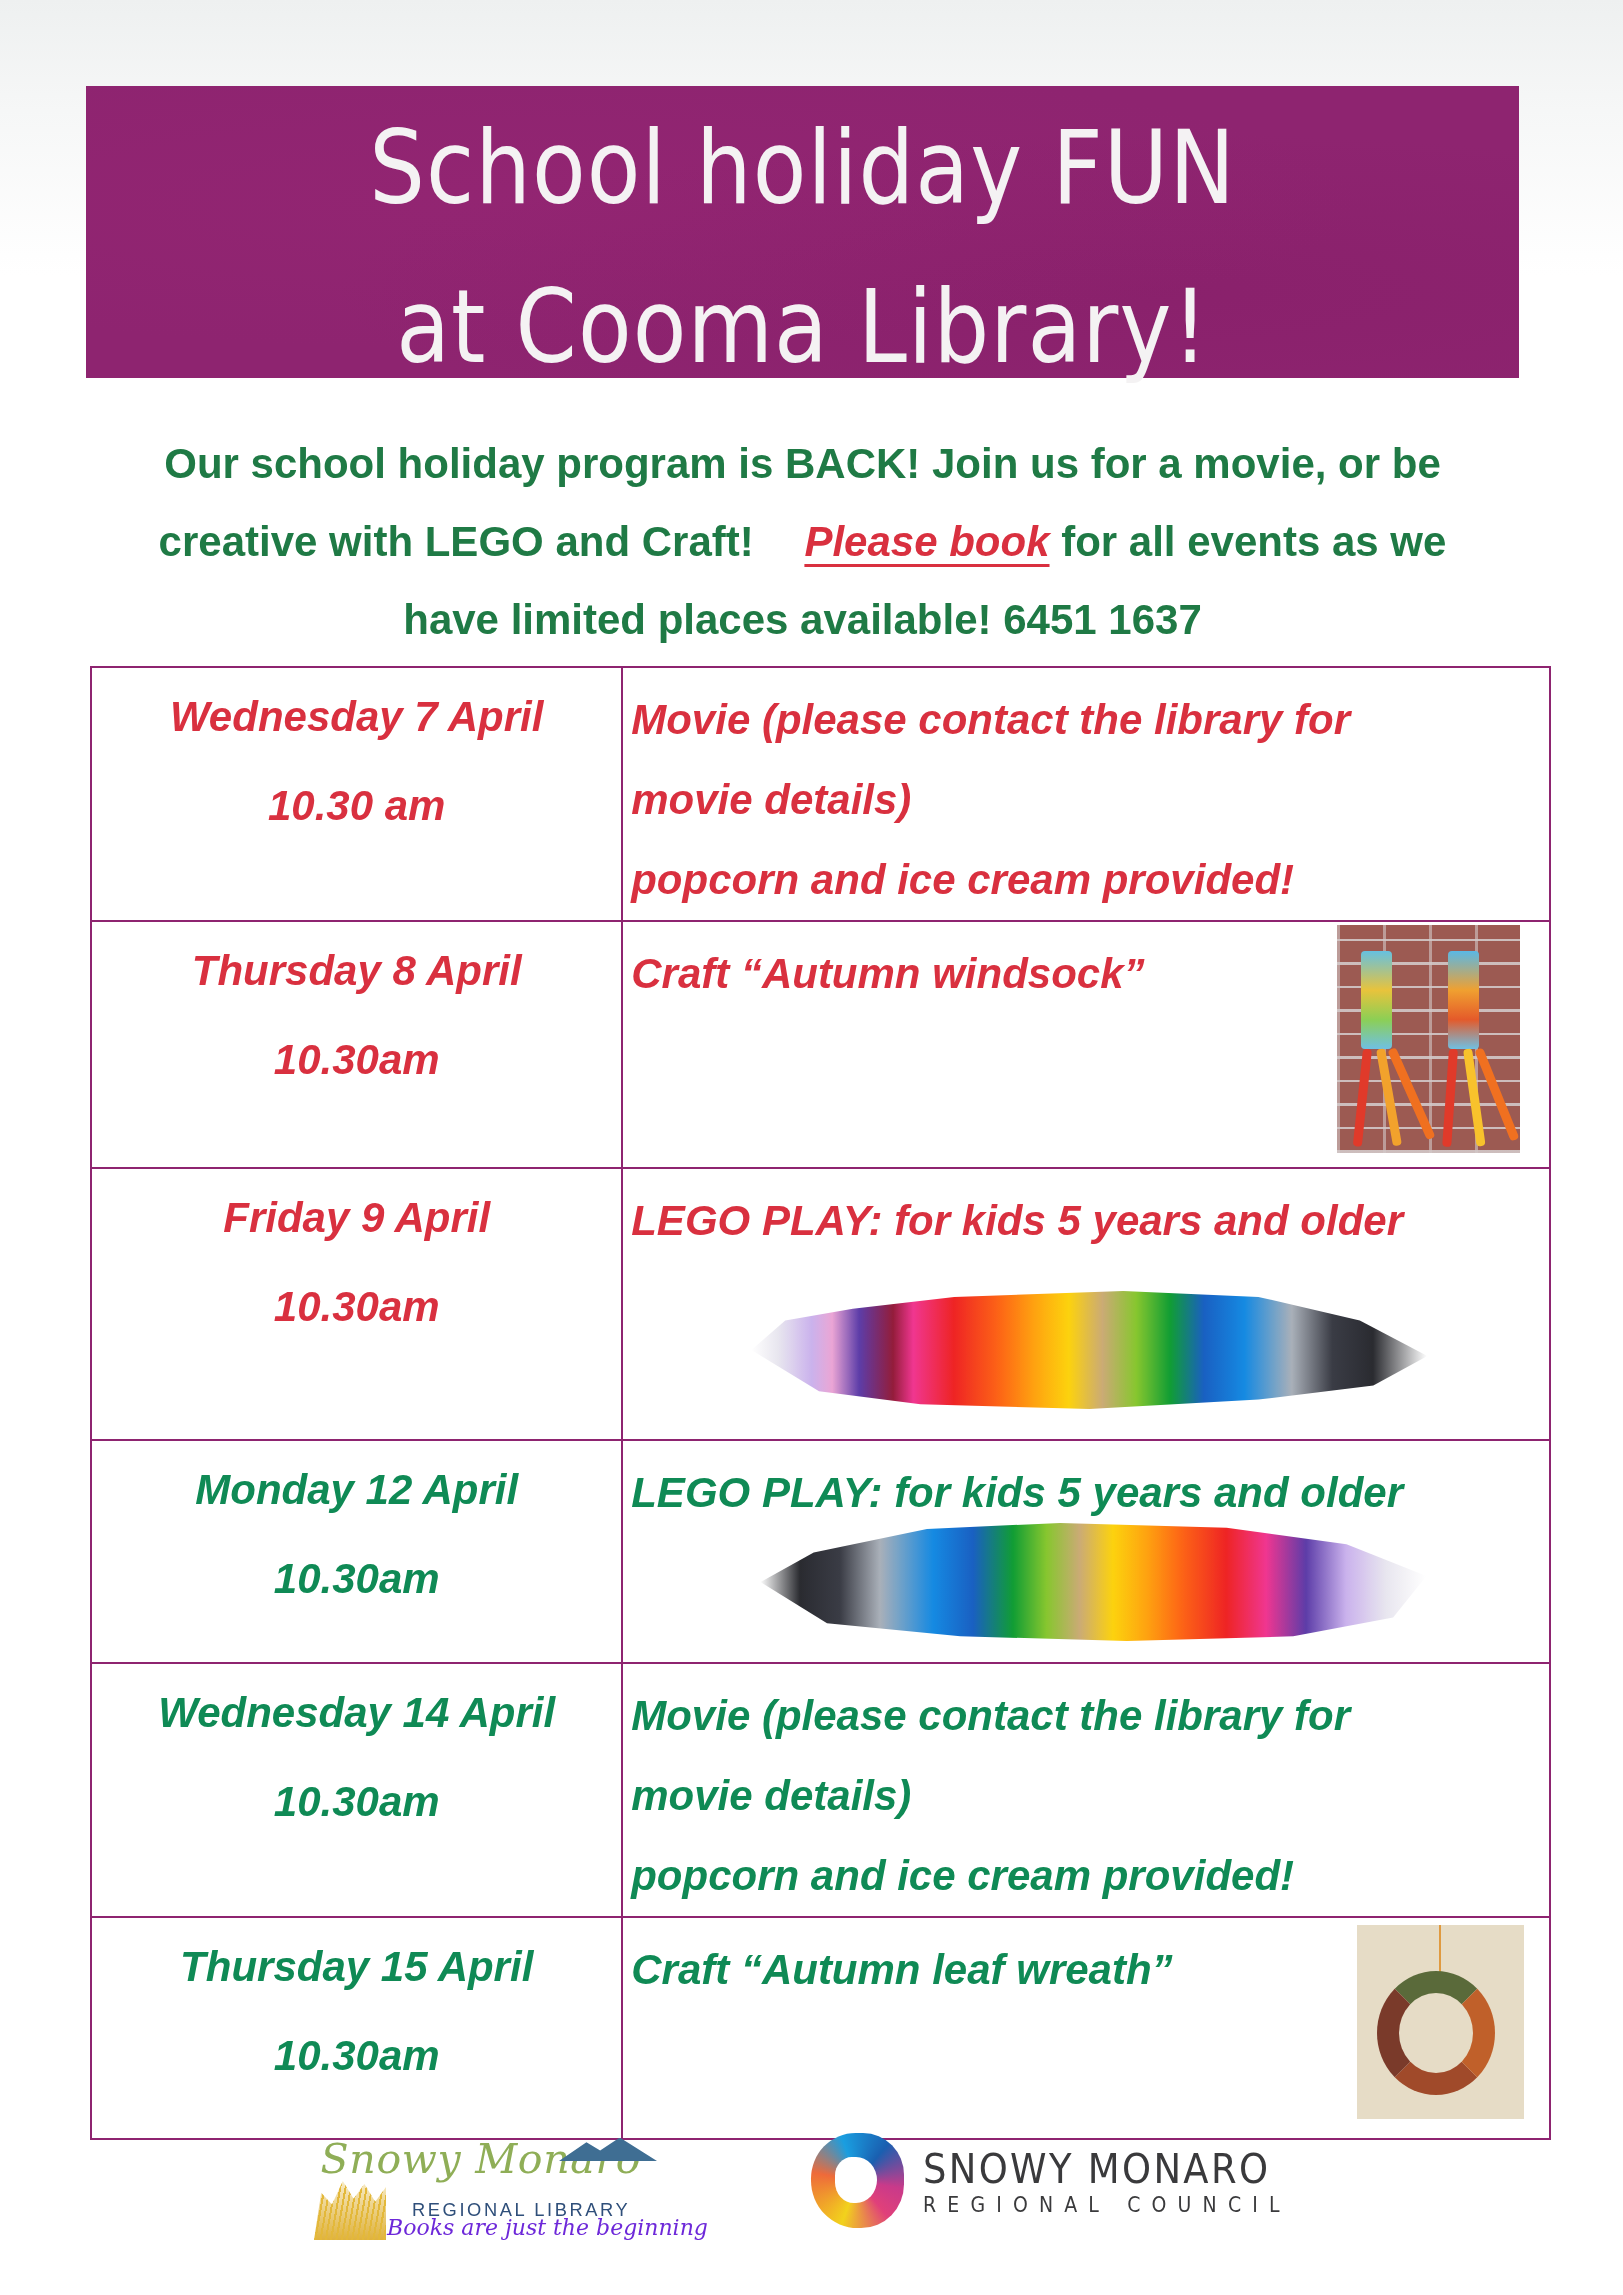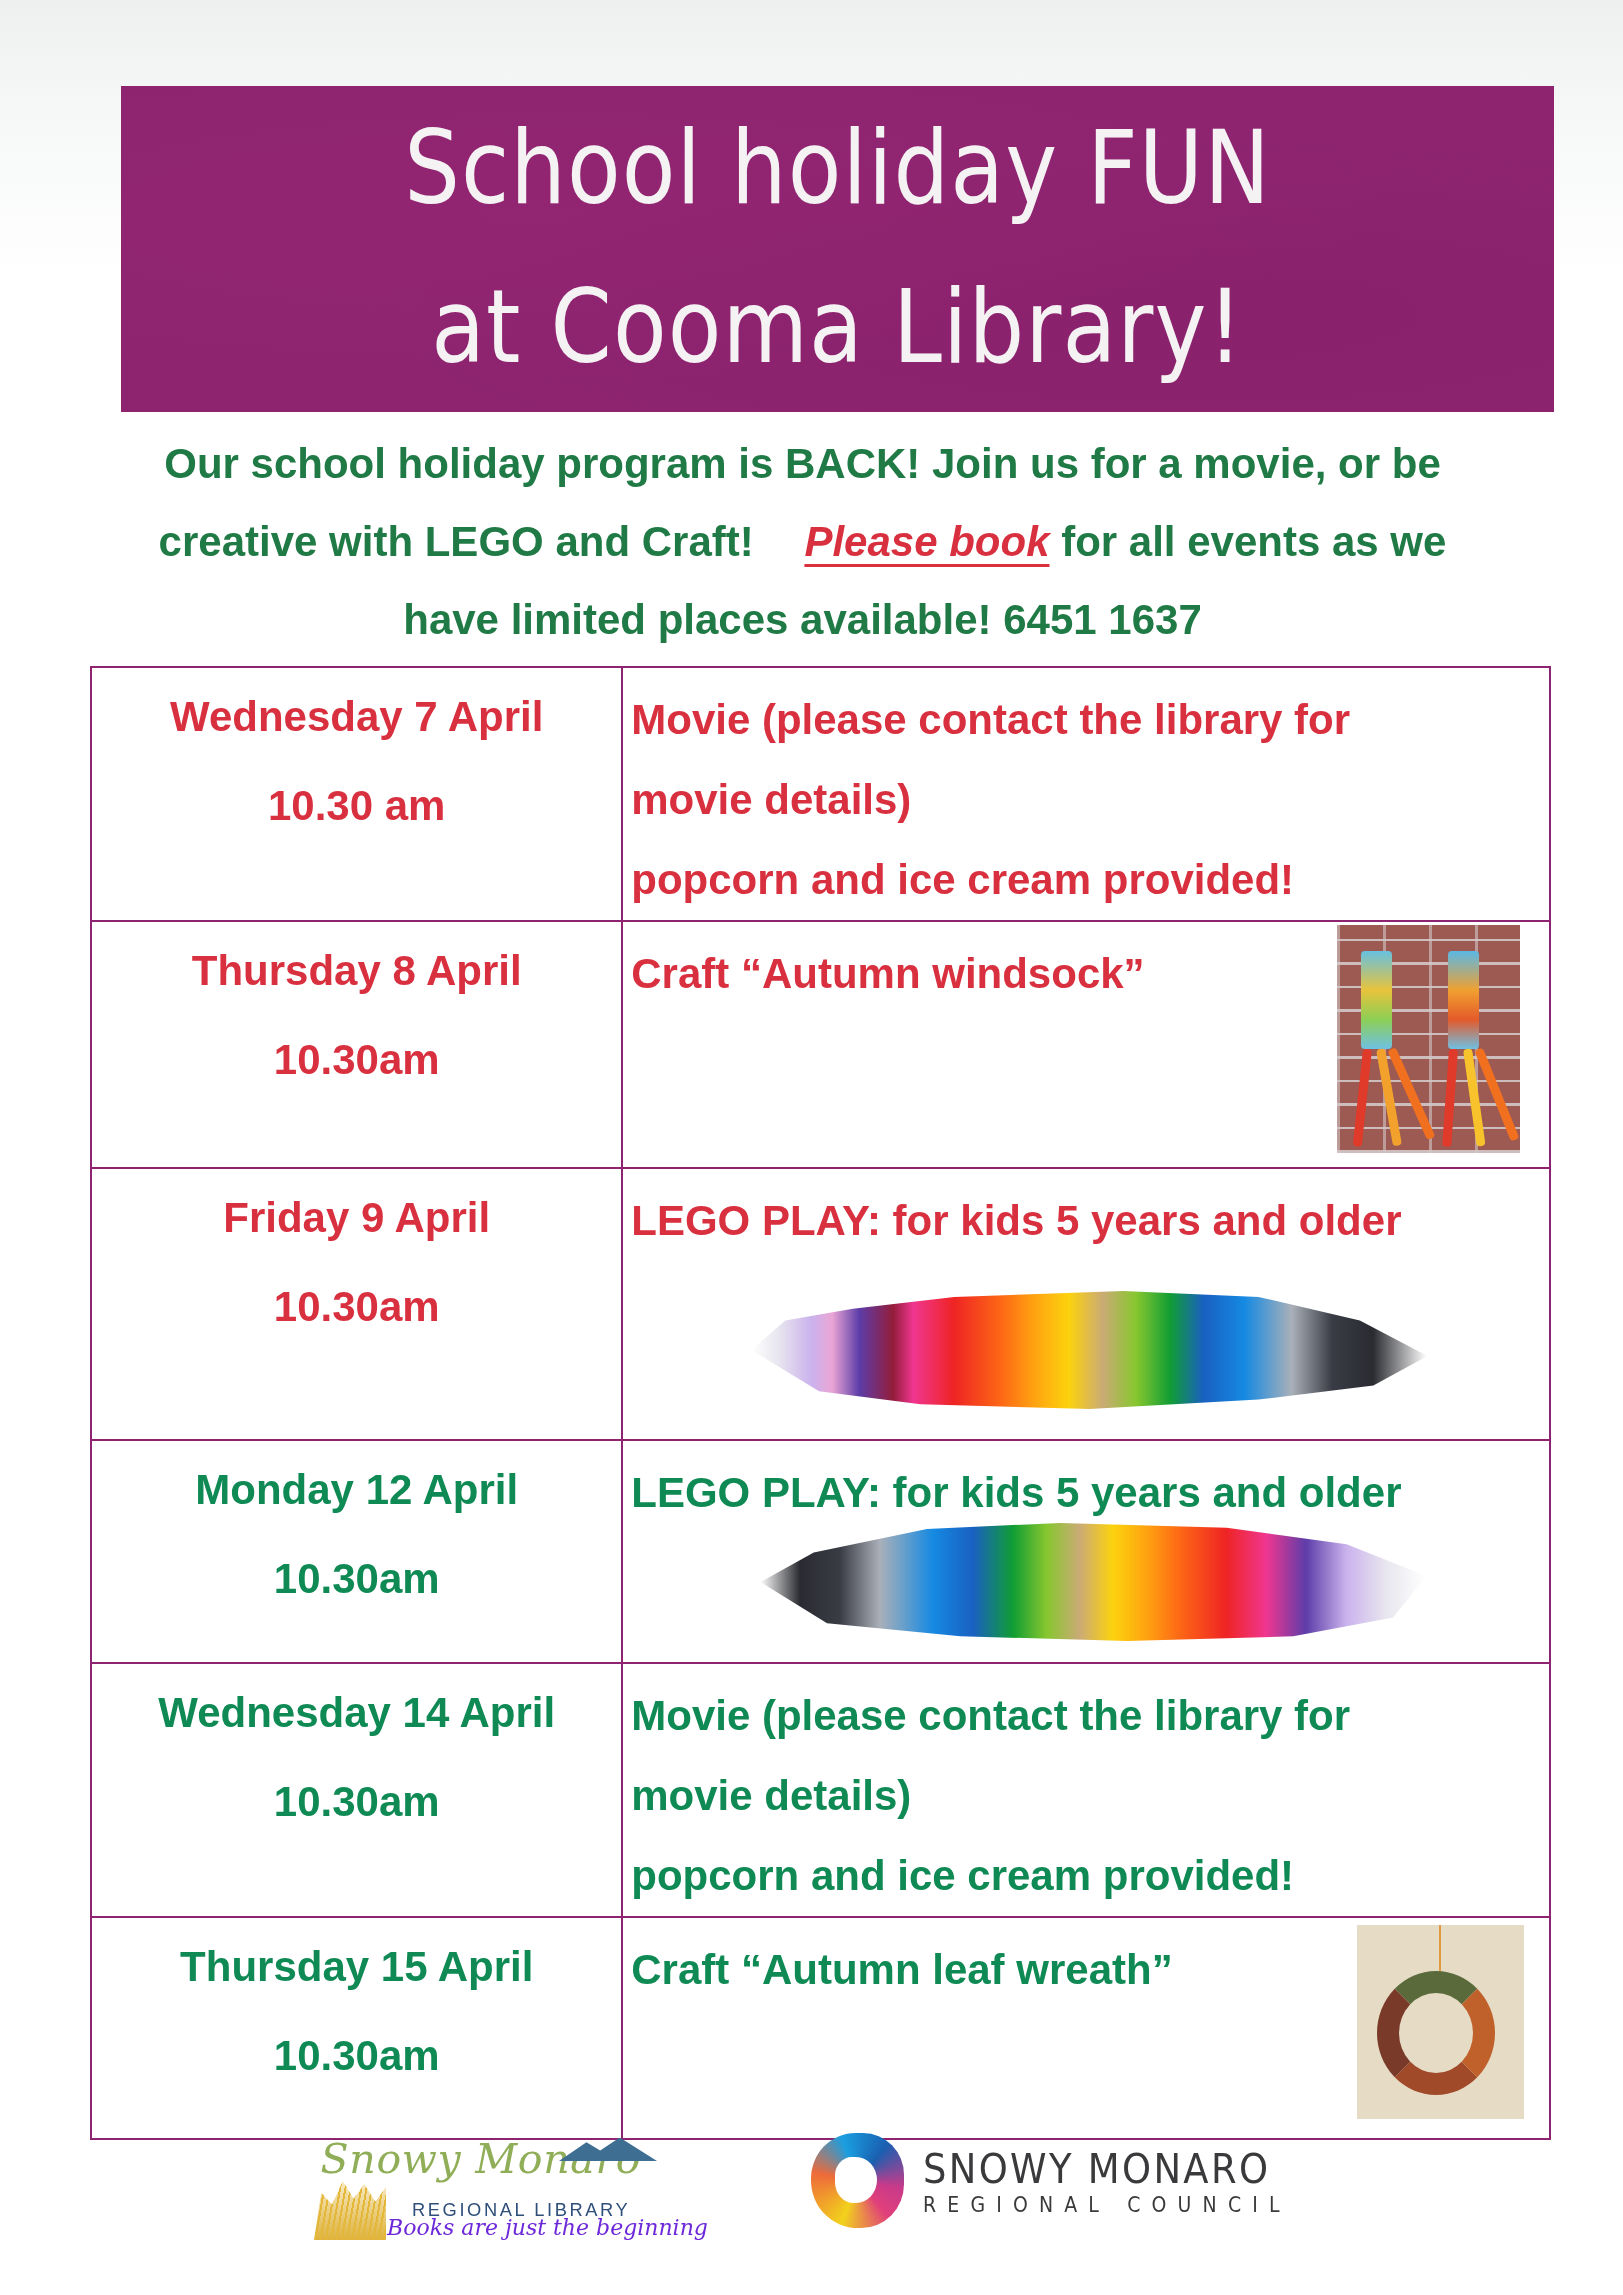--- a/index.html
+++ b/index.html
@@ -7,27 +7,26 @@
     width: 1623px; height: 2295px; position: relative; overflow: hidden;
     background: #ffffff;
     font-family: "Liberation Sans", "DejaVu Sans", sans-serif;
   }
   .page-shade {
     position: absolute; left: 0; top: 0; width: 1623px; height: 275px;
     background: linear-gradient(180deg, #eef0f0 0%, #f6f7f7 40%, #ffffff 100%);
   }
   
   .banner {
-    position: absolute; left: 86px; top: 86px; width: 1433px; height: 326px;
+    position: absolute; left: 86px; top: 86px; width: 1433px; height: 292px;
     background: #8e2470;
     background-image: radial-gradient(ellipse at 30% 40%, rgba(160,40,120,0.25), transparent 60%),
                       radial-gradient(ellipse at 75% 70%, rgba(120,20,90,0.20), transparent 55%);
     color: #f4f2f3;
     text-align: center;
-    margin-left: 35px;
   }
   .banner .line {
     position: absolute; left: 0; right: 0;
     font-family: "DejaVu Sans", sans-serif;
     font-weight: normal;
     font-size: 102px; line-height: 1;
     letter-spacing: 1.3px;
     transform: scaleX(0.86);
     white-space: nowrap;
   }
@@ -47,20 +46,21 @@
   .intro .line { display: block; white-space: nowrap; }
   .intro .please {
     color: #d9303f; font-style: italic; text-decoration: underline;
     text-decoration-thickness: 3.3px; text-underline-offset: 7.8px; margin-left: 39px;
   }
 
   
   .schedule {
     position: absolute; left: 90px; top: 666px; width: 1461px;
     border-collapse: collapse;
+    font-style: italic;
   }
   .schedule td {
     border: 2px solid #8e2470;
     vertical-align: top;
     padding: 0;
     position: relative;
   }
   .schedule td.when { width: 536px; text-align: center; }
   .schedule td.what { width: 925px; padding-left: 7.8px; }
   .cell-text {

